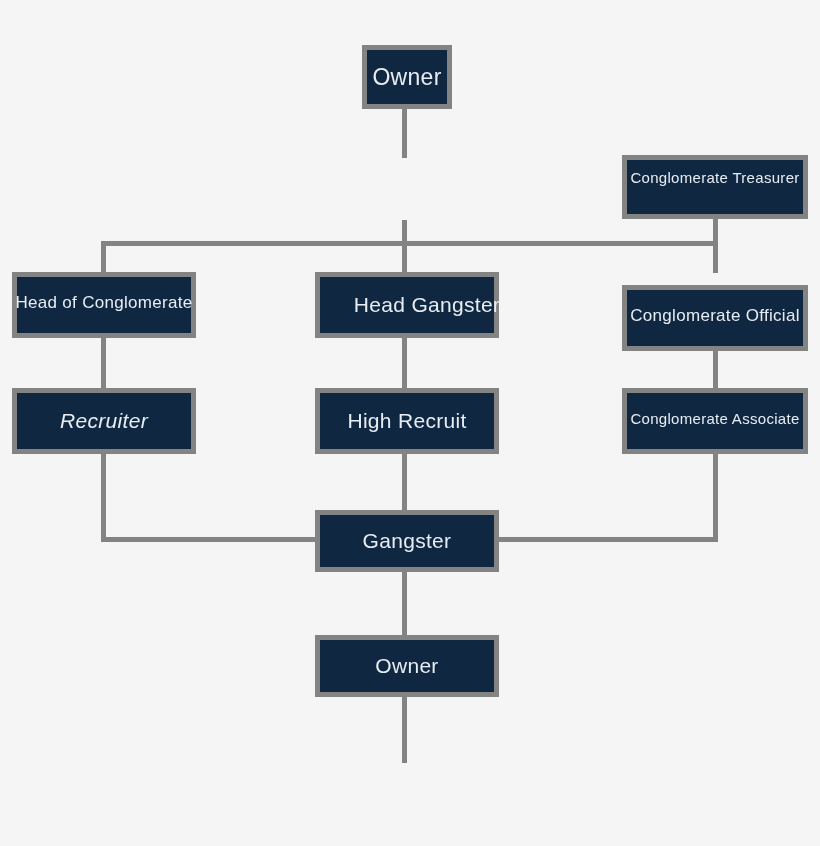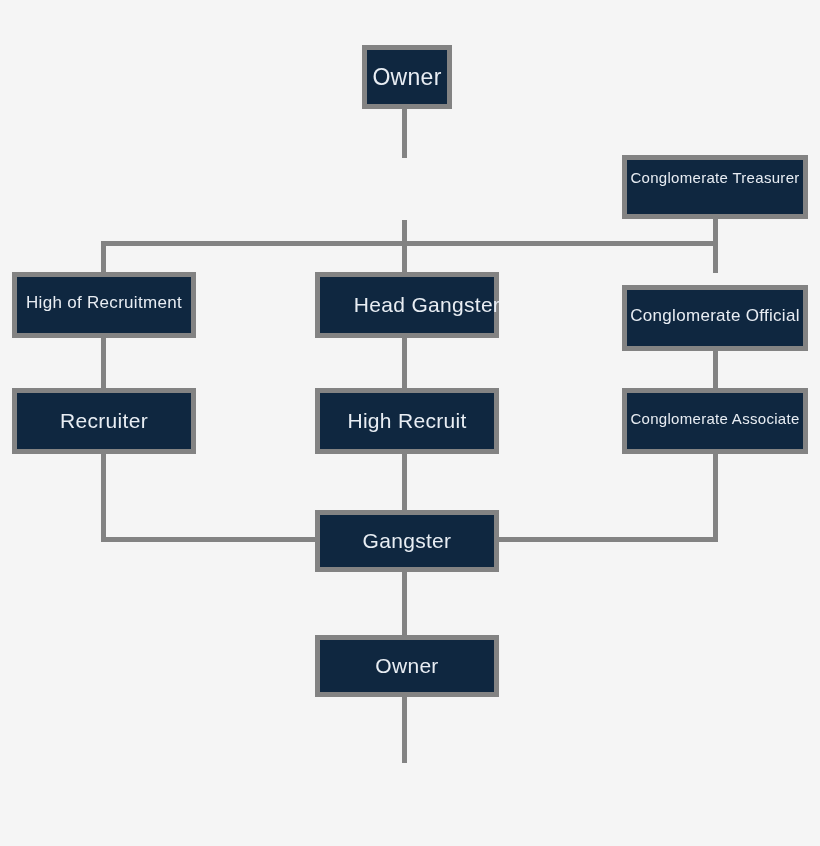--- a/index.html
+++ b/index.html
@@ -58,27 +58,27 @@
   <div class="edge" style="left:498px; top:537px; width:220px; height:5px;"></div>
   <div class="edge" style="left:402px; top:454px; width:5px; height:57px;"></div>
   <div class="edge" style="left:402px; top:572px; width:5px; height:64px;"></div>
   <div class="edge" style="left:402px; top:697px; width:5px; height:66px;"></div>
 
   <div class="node fs-xl" style="left:362px; top:45px;  width:90px;  height:64px;">Owner</div>
 
 
   <div class="node fs-sm lift-lg" style="left:622px; top:155px; width:186px; height:64px;">Conglomerate Treasurer</div>
 
-  <div class="node fs-md lift-sm" style="left:12px;  top:272px; width:184px; height:66px;">High of Recruitment</div>
+  <div class="node fs-md lift-sm" style="left:12px;  top:272px; width:184px; height:66px;">Head of Conglomerate</div>
 
   <div class="node fs-lg" style="left:315px; top:272px; width:184px; height:66px;padding-left:40px;">Head Gangster</div>
 
   <div class="node fs-md lift-sm" style="left:622px; top:285px; width:186px; height:66px;">Conglomerate Official</div>
 
-  <div class="node fs-lg" style="left:12px;  top:388px; width:184px; height:66px;">Recruiter</div>
+  <div class="node fs-lg" style="left:12px;  top:388px; width:184px; height:66px;font-style:italic;">Recruiter</div>
 
   <div class="node fs-lg" style="left:315px; top:388px; width:184px; height:66px;">High Recruit</div>
 
   <div class="node fs-lg" style="left:315px; top:510px; width:184px; height:62px;">Gangster</div>
 
   <div class="node fs-sm lift-sm" style="left:622px; top:388px; width:186px; height:66px;">Conglomerate Associate</div>
 
   <div class="node fs-lg" style="left:315px; top:635px; width:184px; height:62px;">Owner</div>
 
 

